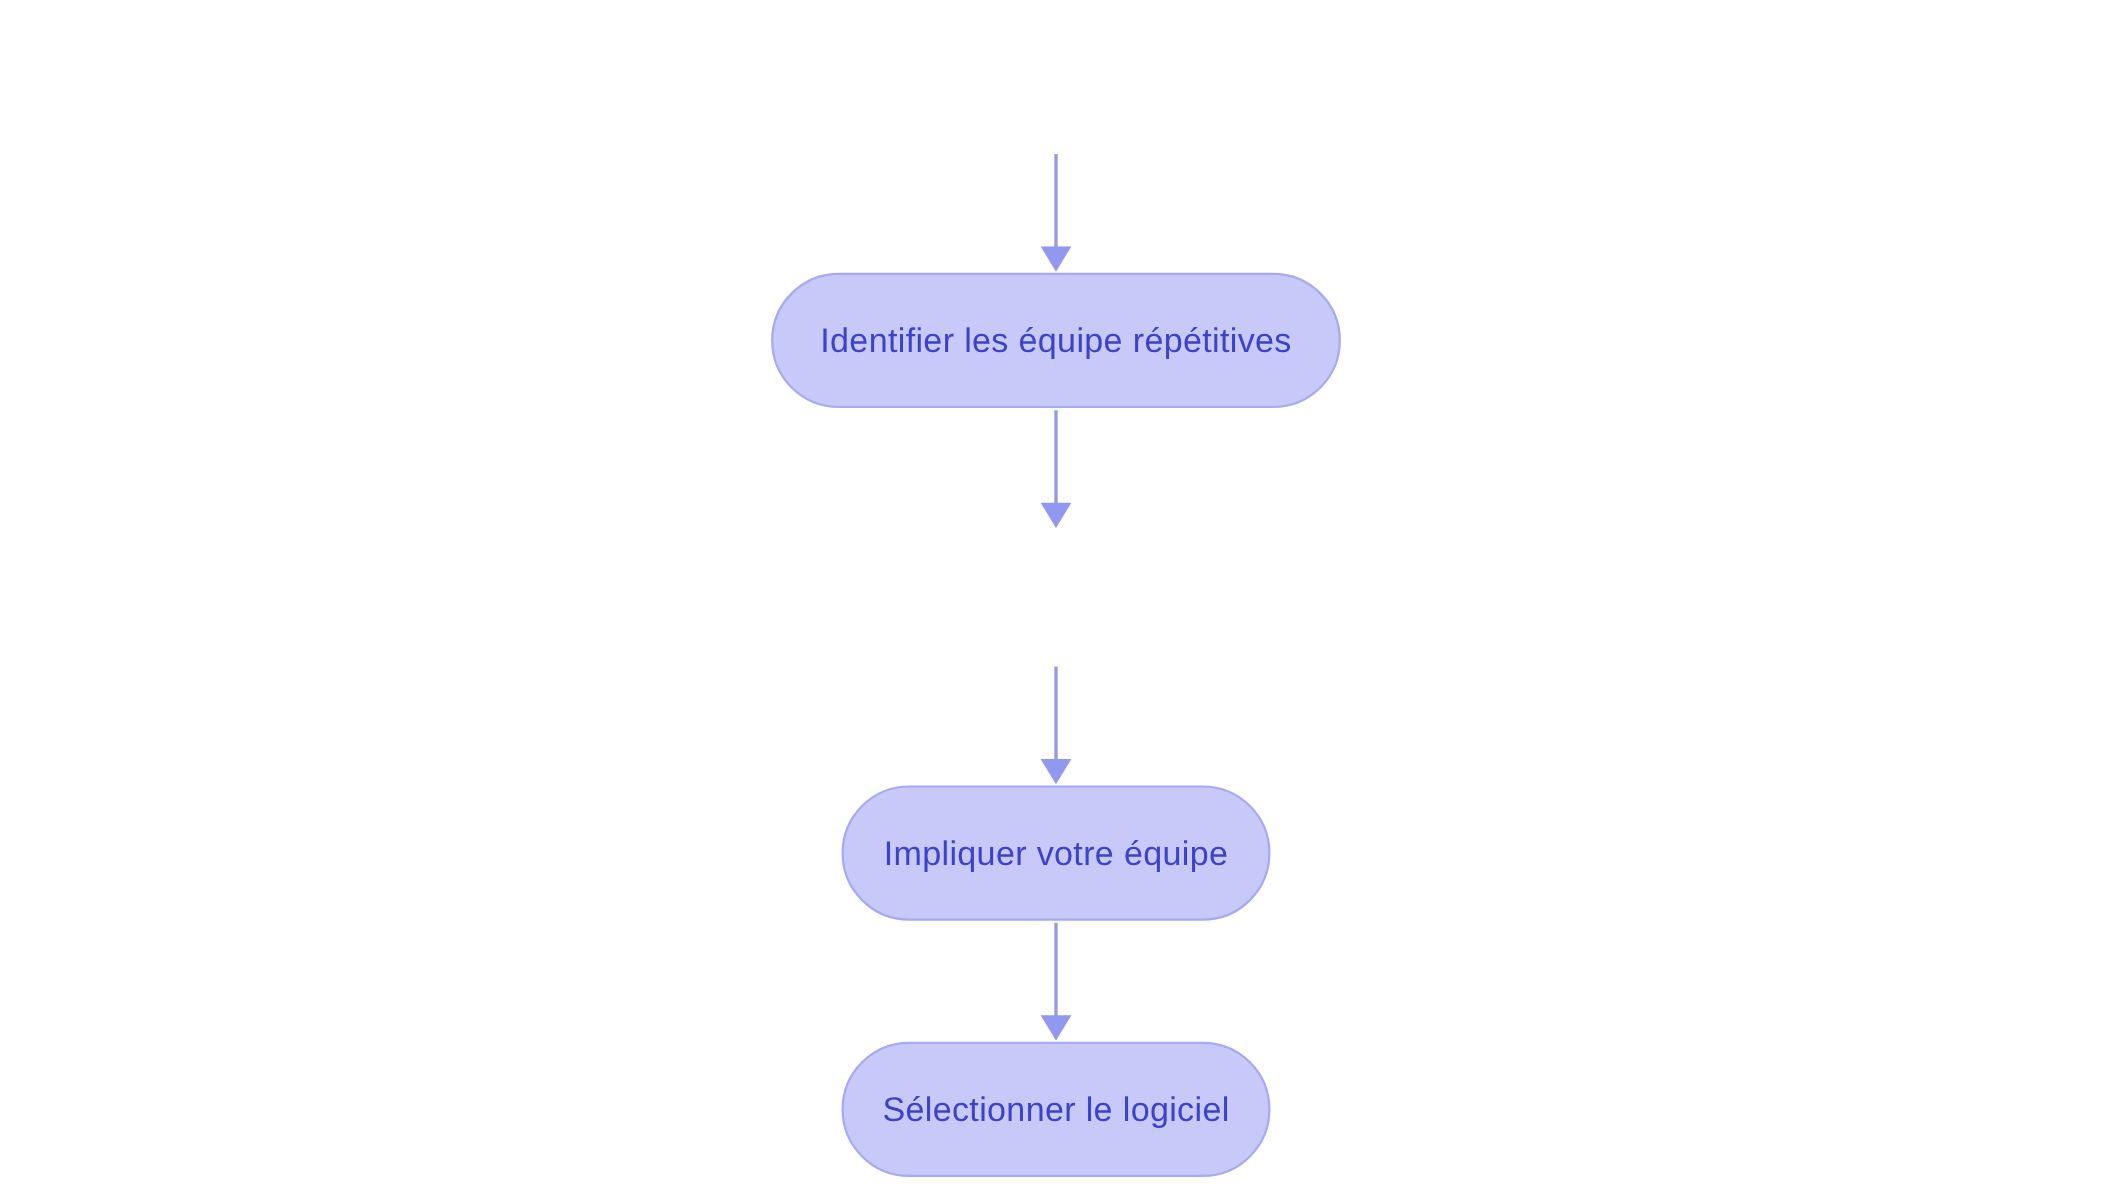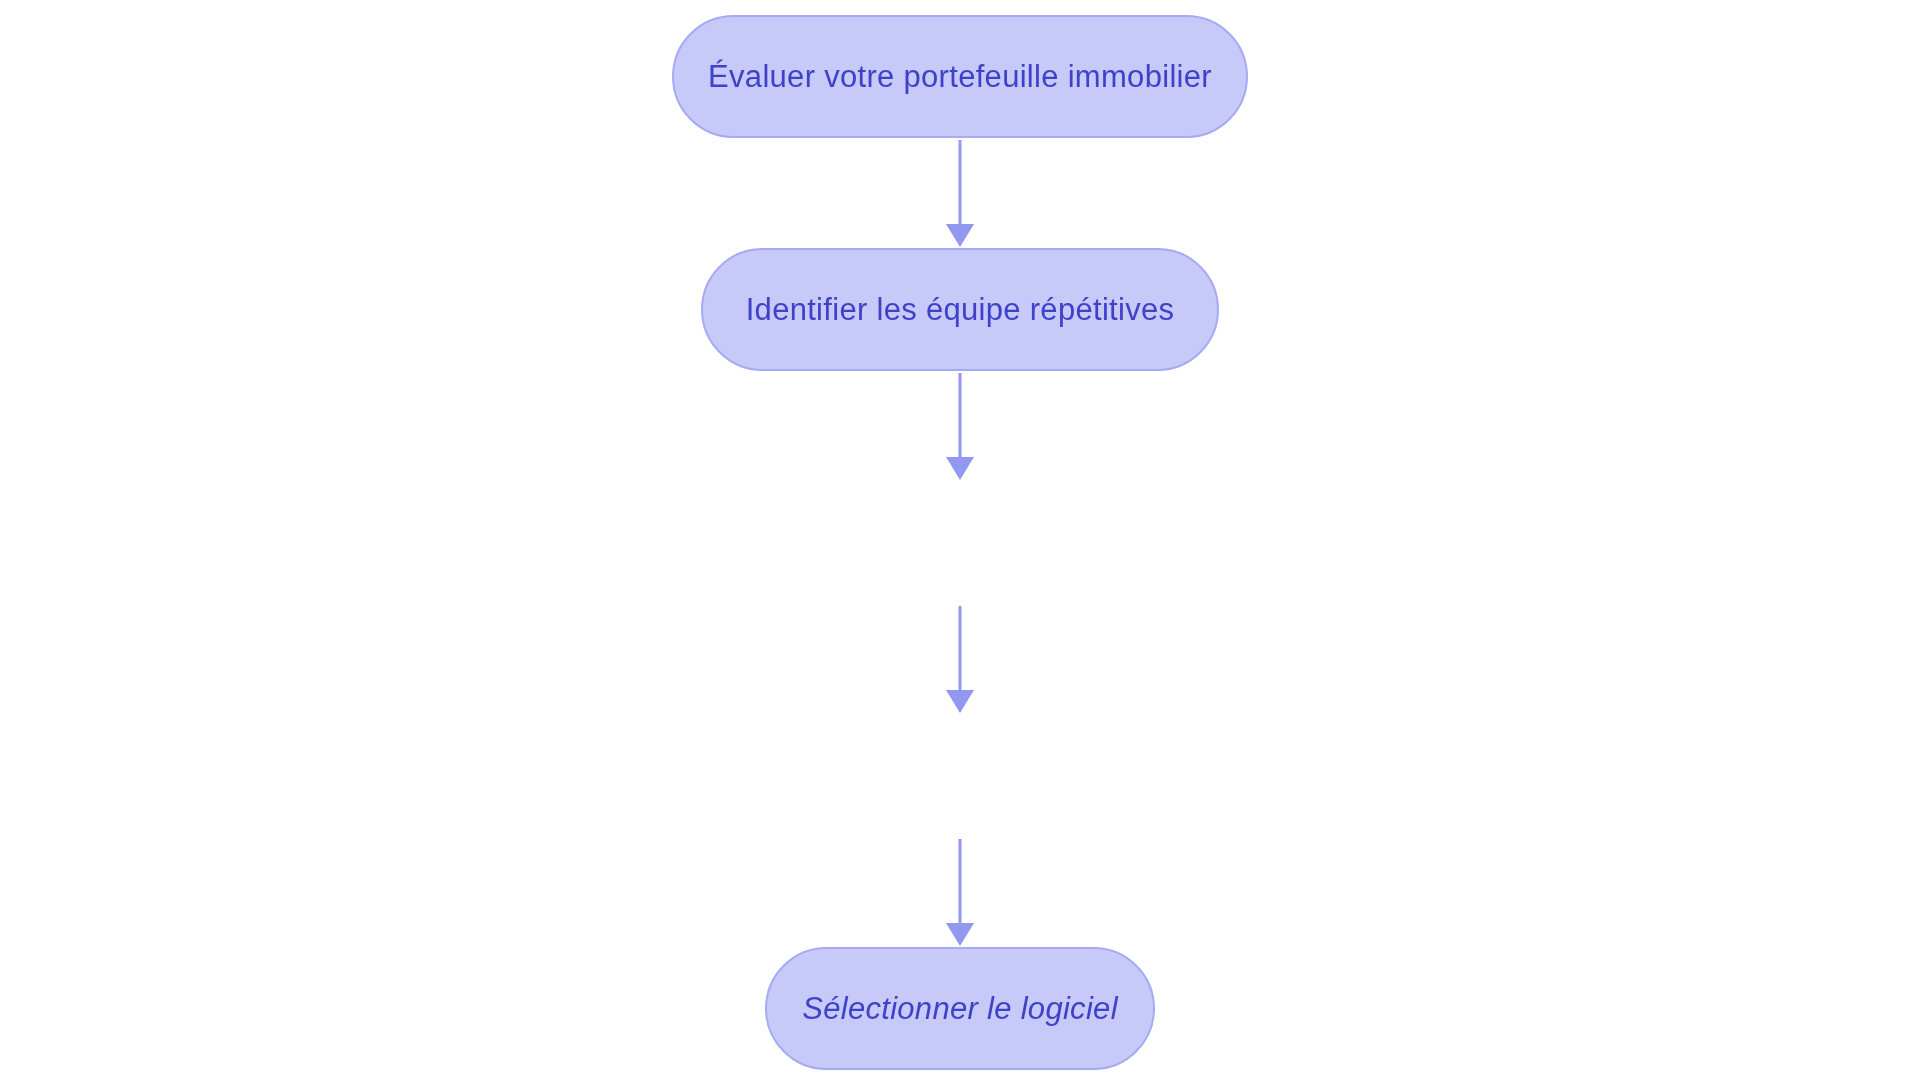--- a/index.html
+++ b/index.html
@@ -47,21 +47,21 @@
     font-size: 31px;
     font-weight: 400;
     letter-spacing: 0.3px;
     line-height: 1.2;
     white-space: nowrap;
   }
   .node1 { left: 672px; top: 15px;  width: 576px; }
   .node2 { left: 701px; top: 248px; width: 518px; }
   .node3 { left: 746px; top: 481px; width: 428px; }
   .node4 { left: 765px; top: 714px; width: 390px; }
-  .node5 { left: 765px; top: 947px; width: 390px; font-style: italic; }
+  .node5 { left: 765px; top: 947px; width: 390px; }
 </style>
 </head>
 <body>
 
 <div class="canvas">
 
   <svg class="arrows" viewBox="0 0 1920 1083" xmlns="http://www.w3.org/2000/svg">
     <g>
       <line x1="960" y1="140" x2="960" y2="226"></line>
       <polygon points="946,224 974,224 960,247"></polygon>
@@ -73,27 +73,27 @@
     <g>
       <line x1="960" y1="606" x2="960" y2="692"></line>
       <polygon points="946,690 974,690 960,713"></polygon>
     </g>
     <g>
       <line x1="960" y1="839" x2="960" y2="925"></line>
       <polygon points="946,923 974,923 960,946"></polygon>
     </g>
   </svg>
 
-  <div class="node node1">
-    <span class="node-label">Évaluer votre portefeuille immobilier</span>
-  </div>
 
   <div class="node node2">
     <span class="node-label">Identifier les équipe répétitives</span>
   </div>
 
 
+  <div class="node node4">
+    <span class="node-label">Impliquer votre équipe</span>
+  </div>
 
   <div class="node node5">
     <span class="node-label">Sélectionner le logiciel</span>
   </div>
 
 </div>
 
 </body></html>

